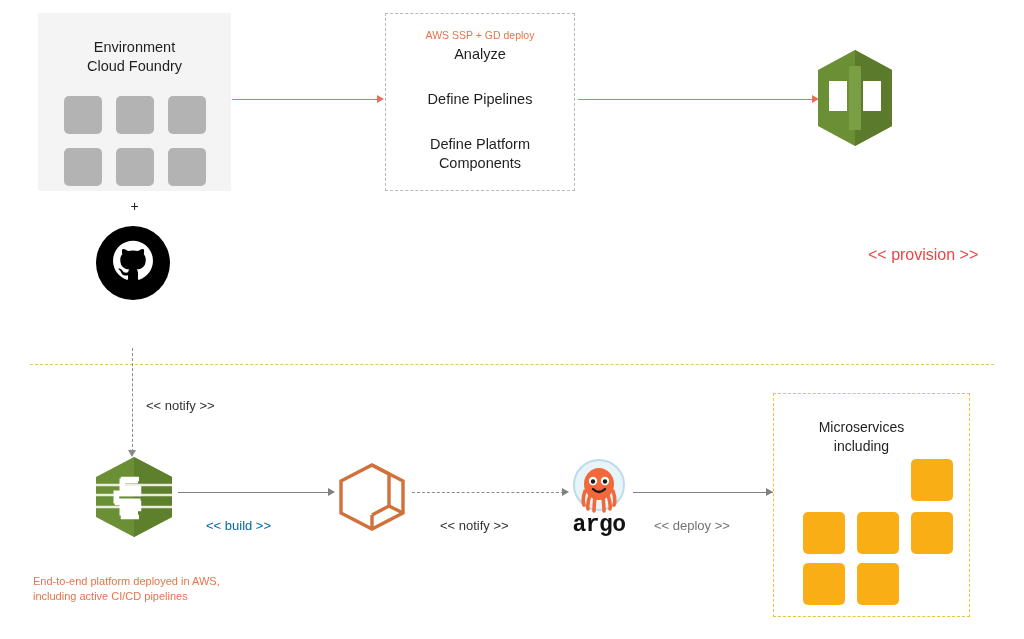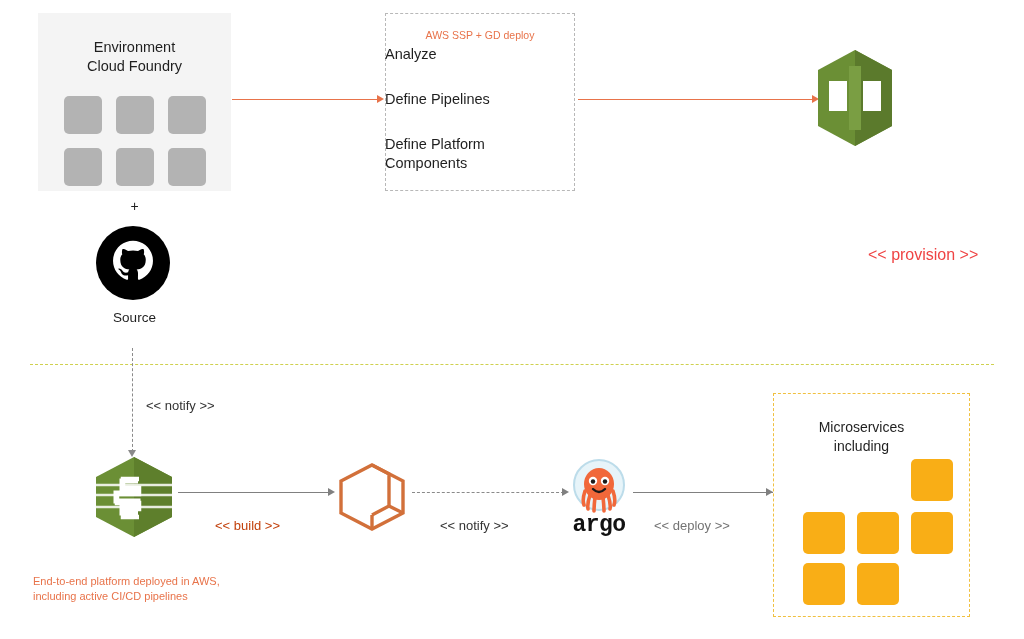--- a/index.html
+++ b/index.html
@@ -69,20 +69,21 @@
   
   #analyze-box {
     left: 385px; top: 13px;
     width: 190px; height: 178px;
     border: 1.3px dashed #b8b8b8;
     box-sizing: border-box;
   }
   .analyze-line {
     position: absolute;
     width: 190px;
+    text-align: center;
     color: #1f1f1f;
     font-size: 14.5px;
     line-height: 19px;
   }
   #analyze-addons {
     left: 385px; top: 29px;
     width: 190px; text-align: center;
     font-size: 10.5px; color: #e8734a;
   }
   #analyze-1 { left: 385px; top: 45px; }
@@ -132,21 +133,21 @@
   
   #codecommit-icon { left: 92px; top: 455px; width: 84px; height: 84px; }
   #ecr-icon { left: 337px; top: 462px; width: 70px; height: 70px; }
   #argo-icon { left: 570px; top: 458px; width: 58px; height: 58px; }
   #argo-word { left: 563px; top: 512px; width: 72px; text-align: center; }
 
   #arrow-cc-ecr { left: 178px; top: 492px; width: 152px; }
   #arrow-ecr-argo { left: 412px; top: 492px; width: 152px; }
   #arrow-argo-plat { left: 633px; top: 492px; width: 140px; }
 
-  #build-label  { left: 215px; top: 518px; font-size: 13px; color: #c2410c; }
+  #build-label  { left: 206px; top: 518px; font-size: 13px; color: #0369a1; }
   #notify2-label { left: 440px; top: 518px; font-size: 13px; color: #333; }
   #deploy-label { left: 654px; top: 518px; font-size: 13px; color: #737373; }
 
   
   #provision-label { left: 868px; top: 246px; font-size: 16px; color: #ef4444; }
 
   
   #ms-box {
     left: 773px; top: 393px;
     width: 197px; height: 224px;
@@ -193,21 +194,20 @@
 
   <div class="abs" id="plus-sign">+</div>
 
   <div class="abs" id="github-logo">
     <svg width="74" height="74" viewBox="0 0 100 100">
       <circle cx="50" cy="50" r="50" fill="#000000"></circle>
       <path fill="#ffffff" d="M50 20c-14.9 0-27 12.1-27 27 0 11.9 7.7 22 18.5 25.6 1.35.25 1.85-.59 1.85-1.3 0-.64-.02-2.34-.04-4.6-7.52 1.64-9.11-3.63-9.11-3.63-1.23-3.13-3-3.96-3-3.96-2.45-1.68.19-1.64.19-1.64 2.71.19 4.14 2.78 4.14 2.78 2.41 4.13 6.32 2.94 7.86 2.25.25-1.75.94-2.94 1.71-3.62-5.99-.68-12.3-3-12.3-13.34 0-2.95 1.05-5.36 2.78-7.25-.28-.68-1.21-3.43.26-7.15 0 0 2.27-.73 7.43 2.77 2.15-.6 4.46-.9 6.76-.91 2.29.01 4.6.31 6.76.91 5.15-3.5 7.42-2.77 7.42-2.77 1.47 3.72.54 6.47.27 7.15 1.73 1.89 2.77 4.3 2.77 7.25 0 10.37-6.32 12.65-12.34 13.32.97.83 1.84 2.49 1.84 5.02 0 3.62-.03 6.55-.03 7.44 0 .72.49 1.56 1.86 1.29C69.3 69 77 58.9 77 47c0-14.9-12.1-27-27-27z"></path>
     </svg>
   </div>
   <div class="abs" id="github-label">
-    <div>Source</div>
   </div>
 
   <div class="abs" id="analyze-box"></div>
   <div class="abs" id="analyze-addons">AWS SSP + GD deploy</div>
   <div class="analyze-line" id="analyze-1">Analyze</div>
   <div class="analyze-line" id="analyze-2">Define Pipelines</div>
   <div class="analyze-line" id="analyze-3">
     <div>Define Platform</div>
     <div>Components</div>
   </div>

